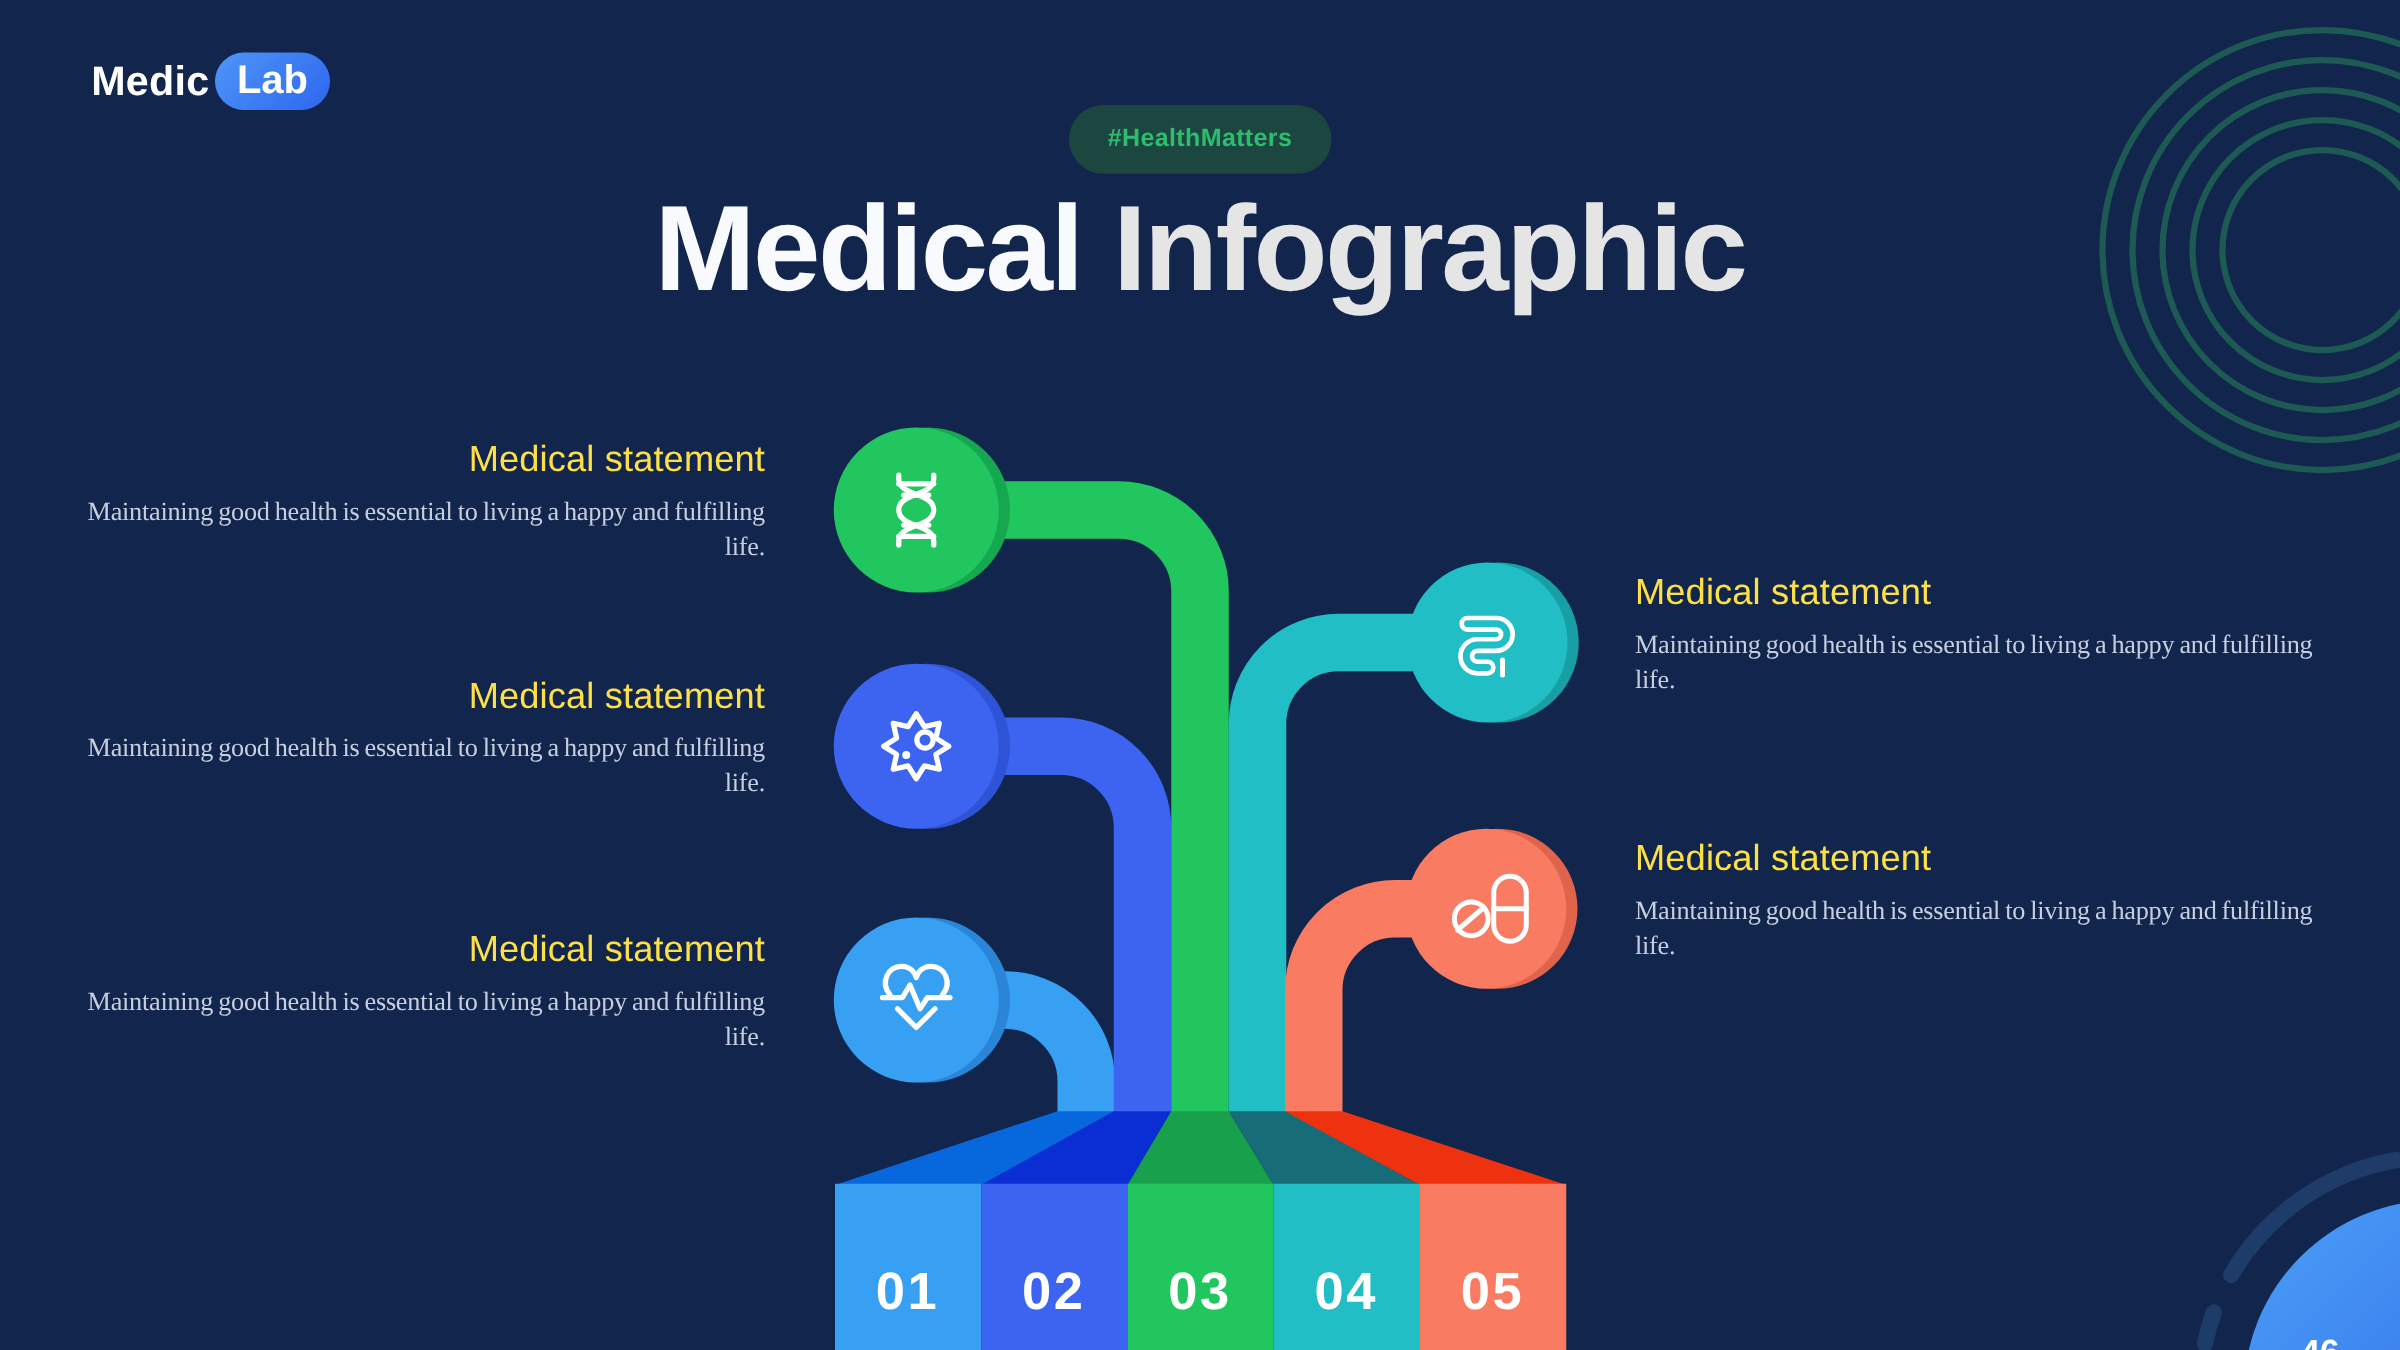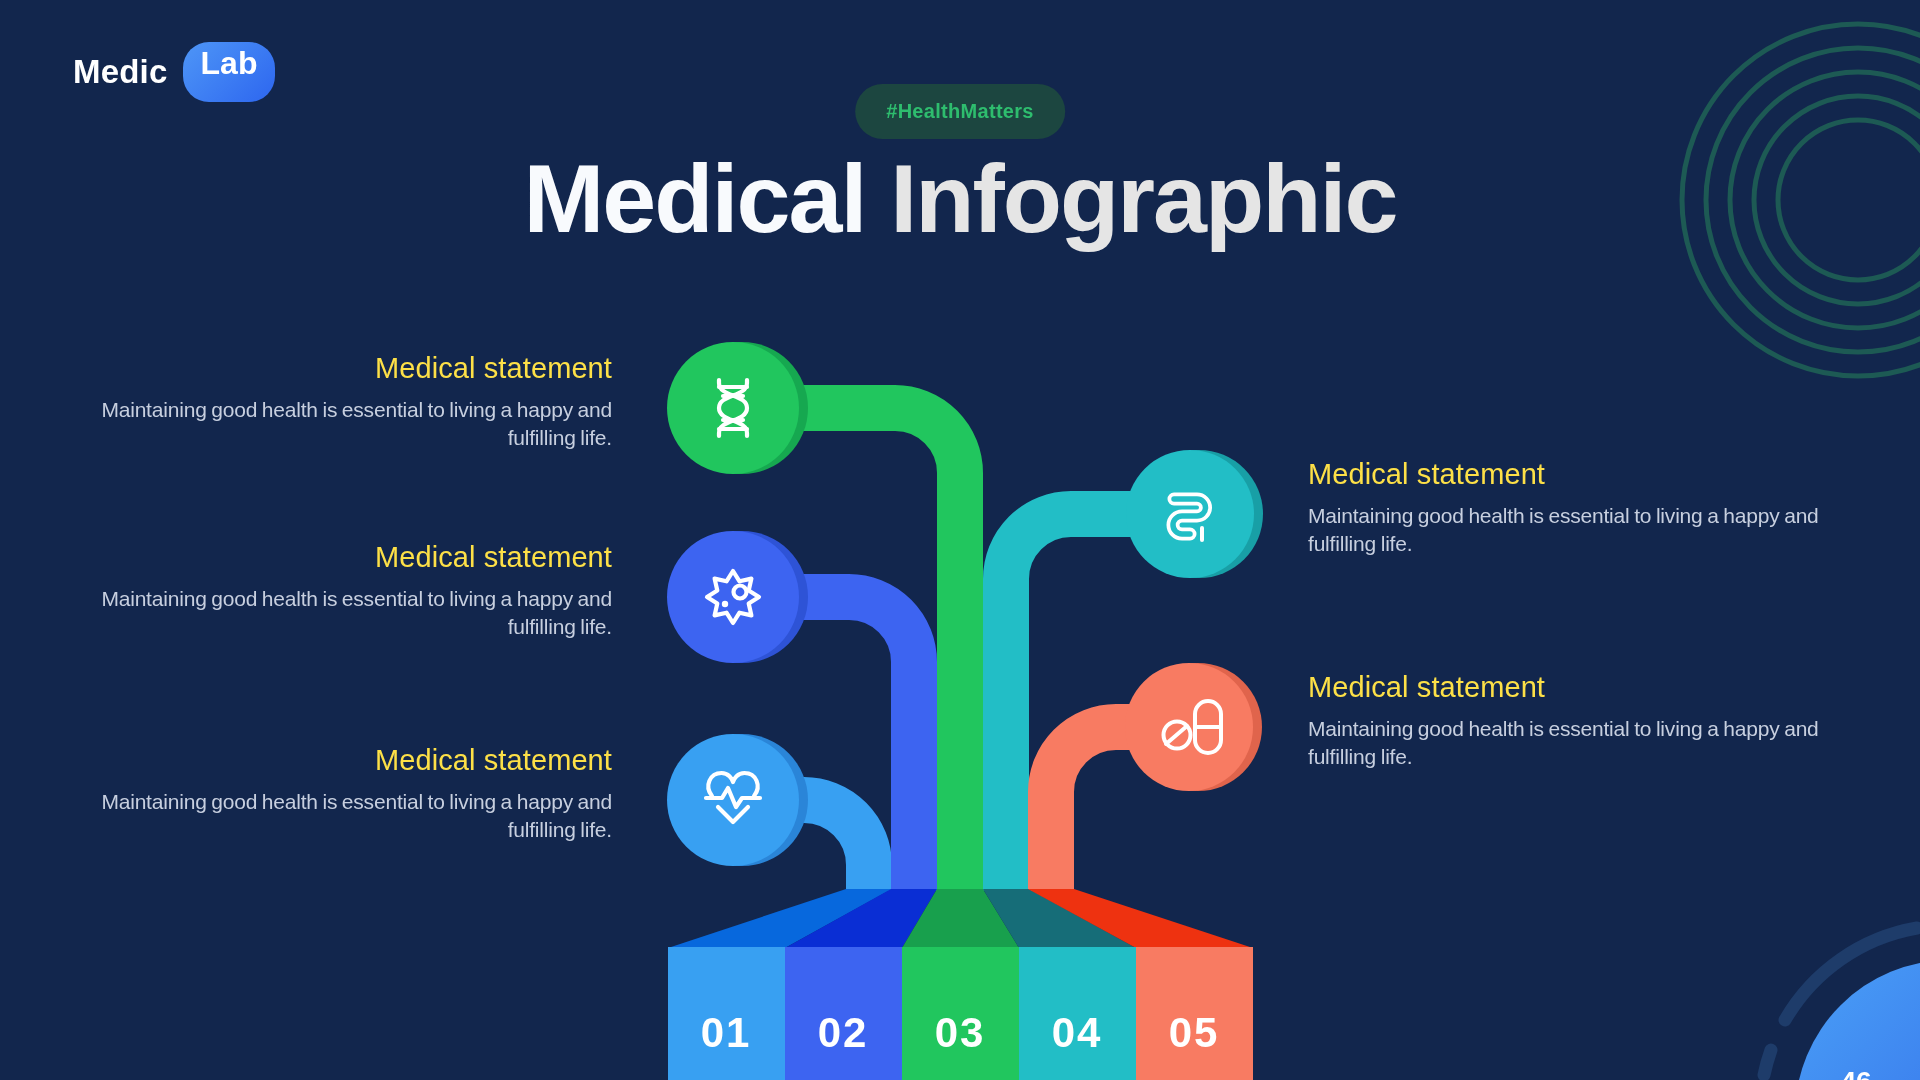--- a/index.html
+++ b/index.html
@@ -5,26 +5,26 @@
   html,body{margin:0;padding:0;background:#0b1430;}
   .stage{
     position:relative;width:1920px;height:1080px;overflow:hidden;
     background:#12264d;
     font-family:"Liberation Sans",sans-serif;
   }
   .stage svg{position:absolute;left:0;top:0;}
   svg text{font-family:"Liberation Sans",sans-serif;}
 
   
-  .logo{position:absolute;left:73px;top:42px;display:flex;align-items:center;gap:15px;}
+  .logo{position:absolute;left:73px;top:42px;display:flex;align-items:center;gap:4px;}
   .logo-prefix{color:#ffffff;font-size:33px;font-weight:700;letter-spacing:.2px;}
   .logo-pill{
     background:linear-gradient(135deg,#4e96f7,#2d66ef);
     color:#fff;font-size:32px;font-weight:700;
-    padding:4px 18px 21px 18px;border-radius:26px;line-height:1.1;
+    padding:4px 18px 7px 18px;border-radius:26px;line-height:1.1;
   }
 
   
   .badge{
     position:absolute;left:50%;top:84px;transform:translateX(-50%);
     background:#1c4640;color:#2ebd6e;
     font-size:20px;font-weight:700;letter-spacing:.3px;
     padding:16px 31px;border-radius:32px;white-space:nowrap;
   }
 
@@ -33,21 +33,21 @@
     position:absolute;left:0;top:148px;width:100%;text-align:center;
     font-size:97px;font-weight:600;letter-spacing:-2px;line-height:1.05;
     color:#f8fafd;white-space:nowrap;
   }
   .title .accent{color:#e5e5e5;}
 
   
   .stmt{position:absolute;width:545px;}
   .stmt h3{margin:0;color:#fde047;font-size:29px;font-weight:400;letter-spacing:.1px;}
   .stmt p{margin:11px 0 0 0;color:#c7cfdf;font-size:21px;font-weight:400;
-          line-height:1.33;letter-spacing:-.2px;word-spacing:-1px;}
+          line-height:1.33;letter-spacing:-.2px;word-spacing:-1px;font-family:Liberation Serif, serif;}
   .stmt.left{left:67px;text-align:right;}
   .stmt.right{left:1308px;text-align:left;}
   .stmt.l1{top:352px;} .stmt.l2{top:541px;} .stmt.l3{top:744px;}
   .stmt.r1{top:458px;} .stmt.r2{top:671px;}
 
   
   .page-number{
     position:absolute;left:1816px;top:1066px;width:80px;
     text-align:center;color:#ffffff;font-size:28px;font-weight:600;
   }

